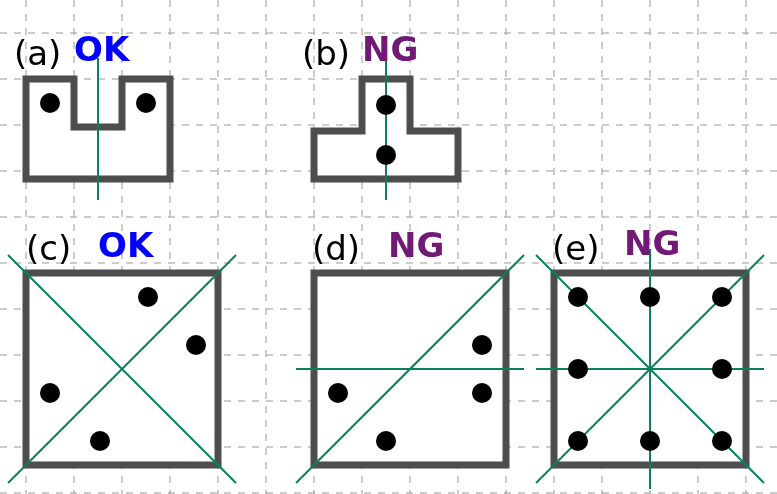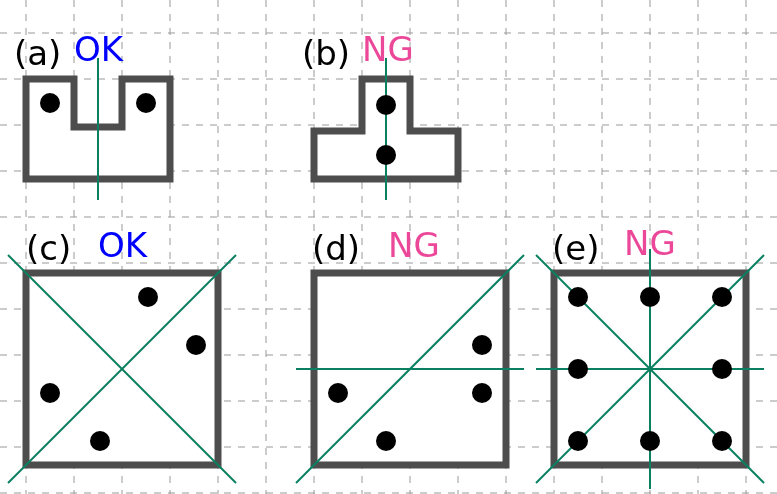--- a/index.html
+++ b/index.html
@@ -34,24 +34,24 @@
     color: #000000;
     white-space: nowrap;
   }
   .verdict {
     position: absolute;
     z-index: 3;
     font-family: "DejaVu Sans", sans-serif;
     font-size: 34px;
     line-height: 1;
     white-space: nowrap;
-    font-weight: 400;
+    font-weight: 700;
   }
   .verdict.ok { color: #0000ff; }
-  .verdict.ng { color: #ec4899; }
+  .verdict.ng { color: #701a75; }
 </style>
 </head>
 <body>
 
 <div id="figure">
 
   <svg id="grid-layer" viewBox="0 0 777 494" xmlns="http://www.w3.org/2000/svg">
       <line x1="26" y1="0" x2="26" y2="494" stroke="#999999" stroke-width="1" stroke-dasharray="7,7"></line>
       <line x1="74" y1="0" x2="74" y2="494" stroke="#999999" stroke-width="1" stroke-dasharray="7,7"></line>
       <line x1="122" y1="0" x2="122" y2="494" stroke="#999999" stroke-width="1" stroke-dasharray="7,7"></line>

